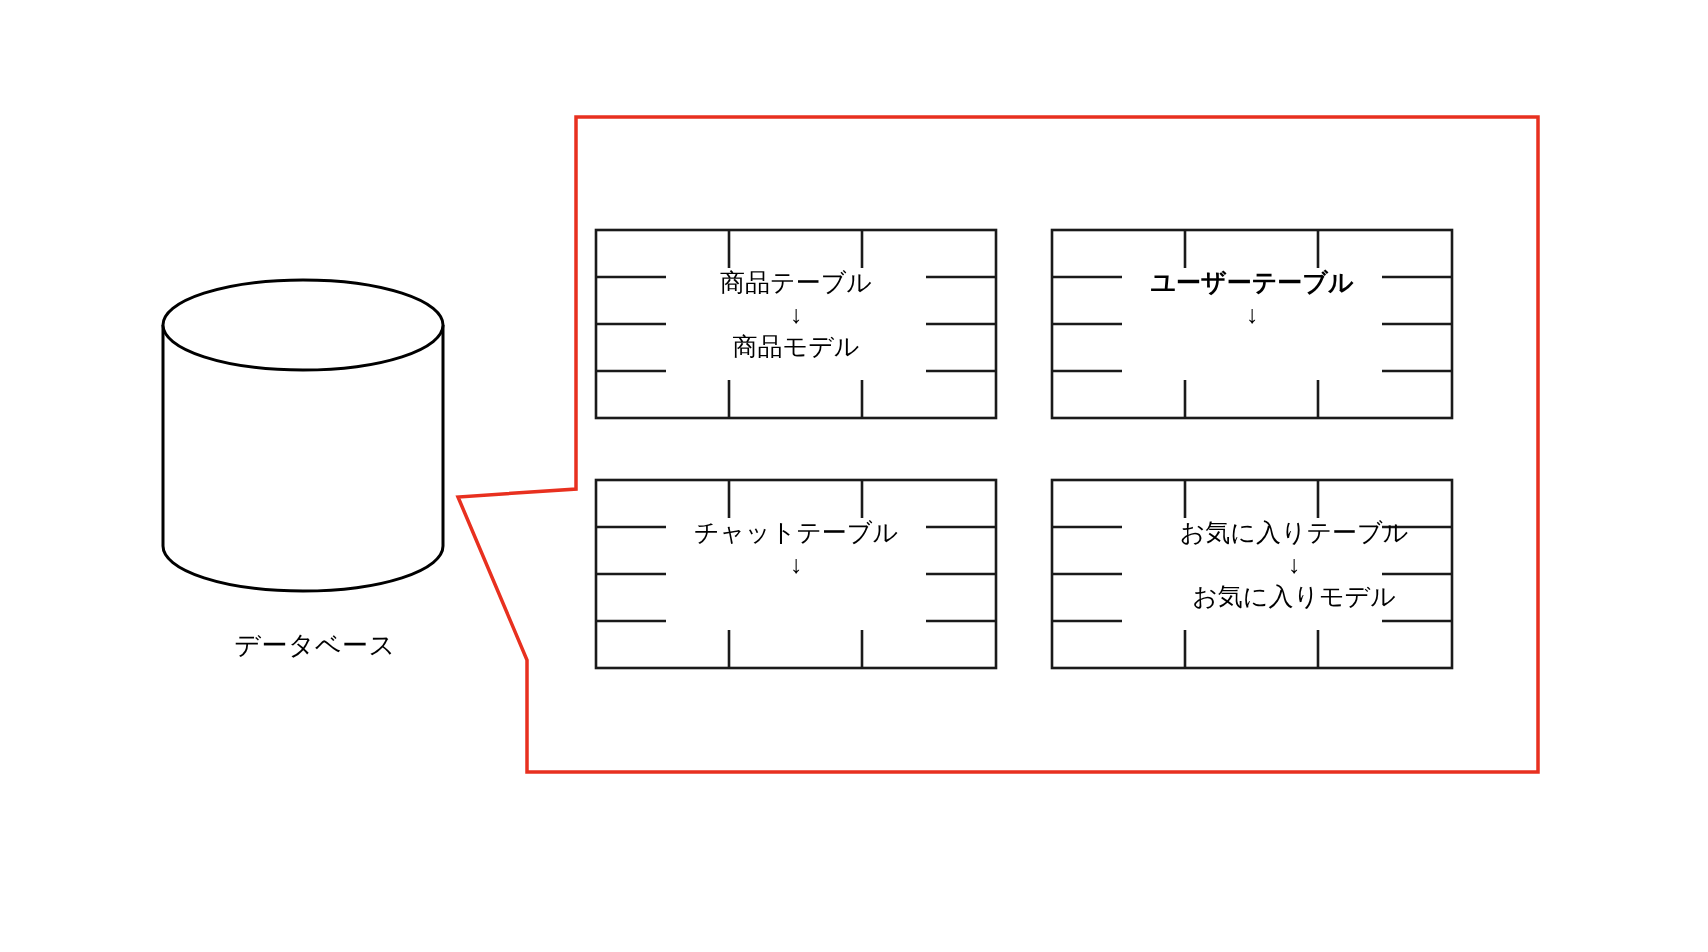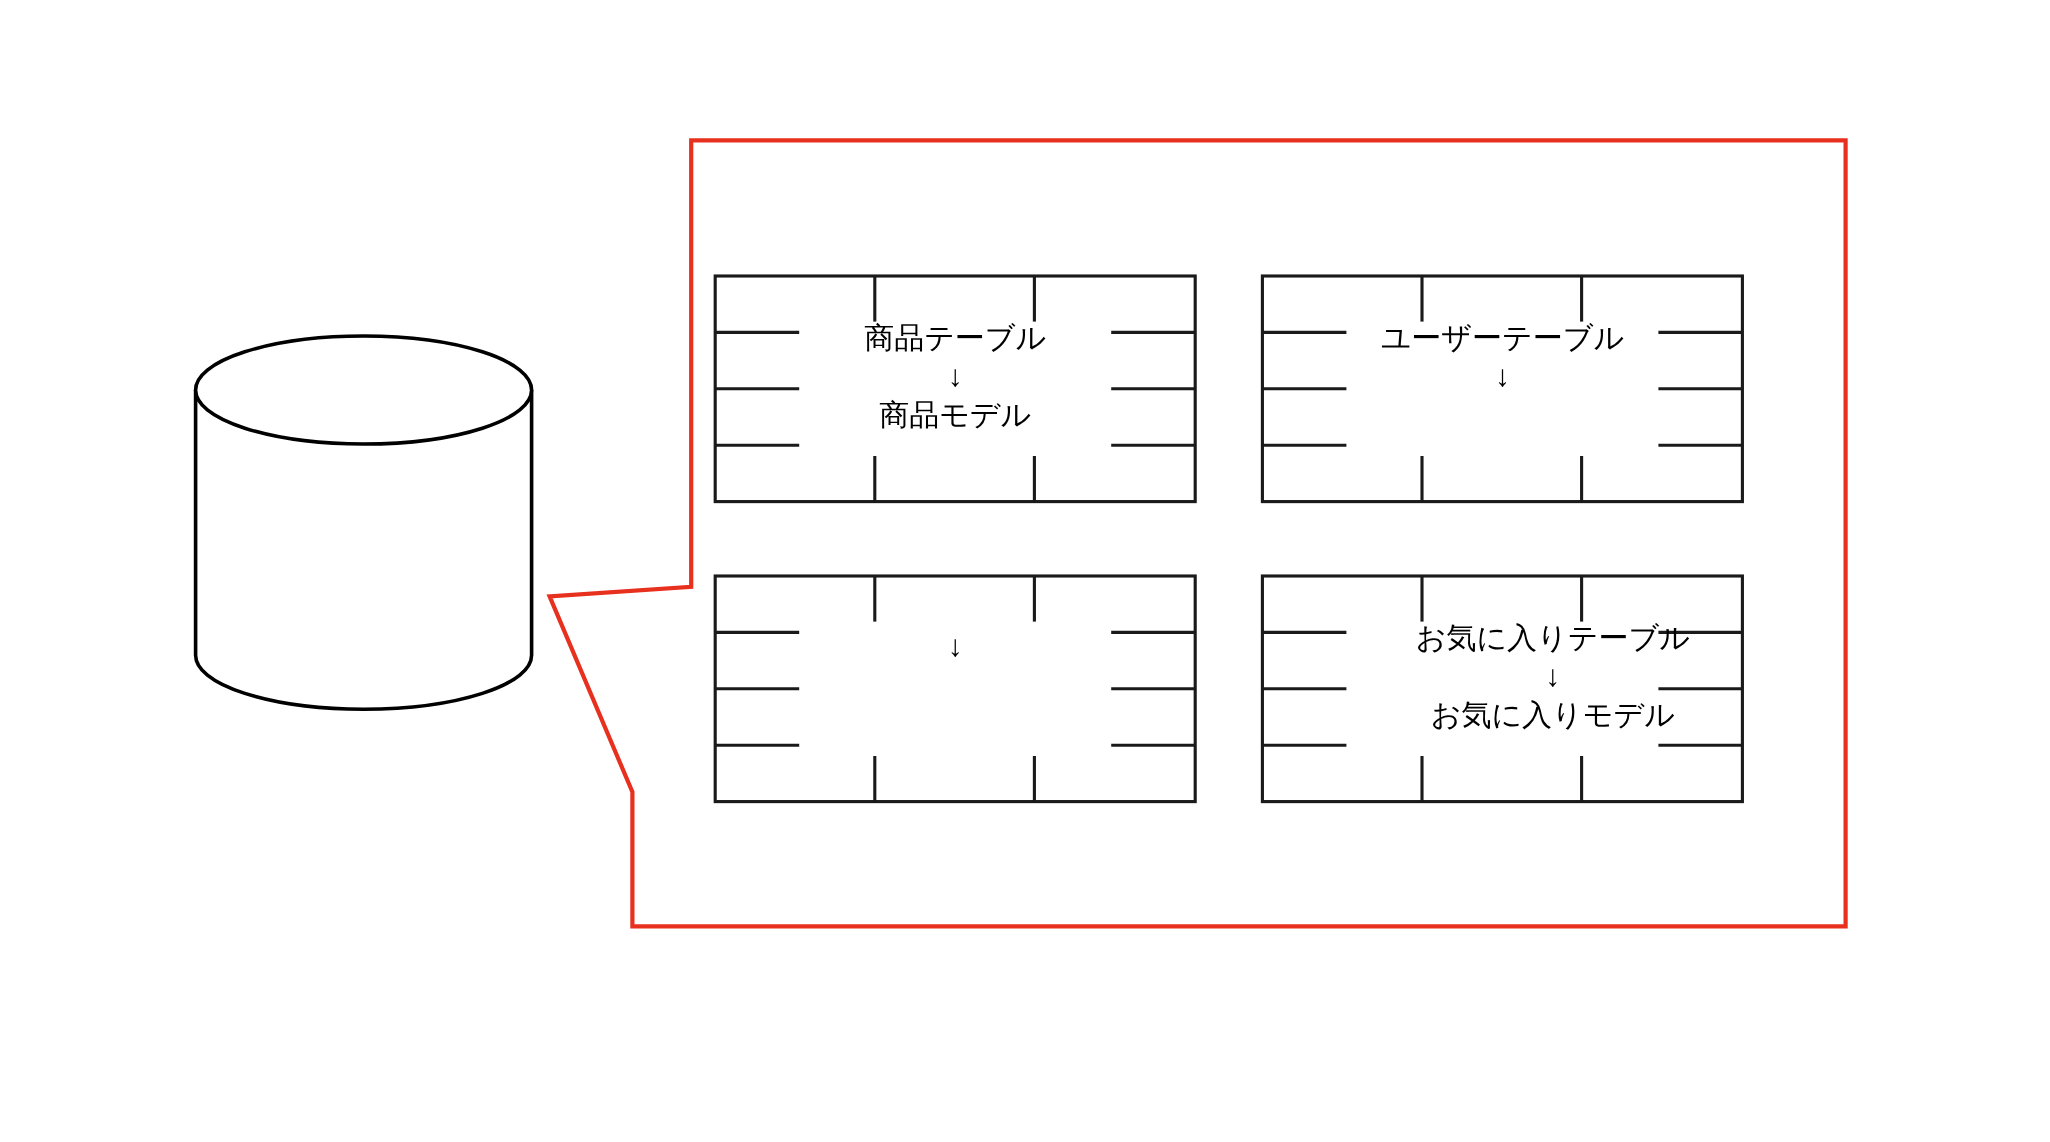--- a/index.html
+++ b/index.html
@@ -135,33 +135,35 @@
       <line x1="1052" y1="527" x2="1122" y2="527" stroke="#1a1a1a" stroke-width="2.6"></line>
       <line x1="1052" y1="574" x2="1122" y2="574" stroke="#1a1a1a" stroke-width="2.6"></line>
       <line x1="1052" y1="621" x2="1122" y2="621" stroke="#1a1a1a" stroke-width="2.6"></line>
       <line x1="1382" y1="527" x2="1452" y2="527" stroke="#1a1a1a" stroke-width="2.6"></line>
       <line x1="1382" y1="574" x2="1452" y2="574" stroke="#1a1a1a" stroke-width="2.6"></line>
       <line x1="1382" y1="621" x2="1452" y2="621" stroke="#1a1a1a" stroke-width="2.6"></line>
     </g>
 
   </svg>
 
+  <div class="db-label">データベース</div>
 
   <div class="table-caption" style="left:646px; top:270px; width:300px;">
     <span class="cap-line">商品テーブル</span>
     <span class="cap-arrow">↓</span>
     <span class="cap-line">商品モデル</span>
   </div>
 
-  <div class="table-caption" style="left:1102px; top:270px; width:300px;">
+  <div class="table-caption" style="left:1102px; top:270px; width:300px;font-weight:bold;">
     <span class="cap-line">ユーザーテーブル</span>
     <span class="cap-arrow">↓</span>
   </div>
 
   <div class="table-caption" style="left:646px; top:520px; width:300px;">
+    <span class="cap-line">チャットテーブル</span>
     <span class="cap-arrow">↓</span>
   </div>
 
   <div class="table-caption" style="left:1144px; top:520px; width:300px;">
     <span class="cap-line">お気に入りテーブル</span>
     <span class="cap-arrow">↓</span>
     <span class="cap-line">お気に入りモデル</span>
   </div>
 
 </div>

